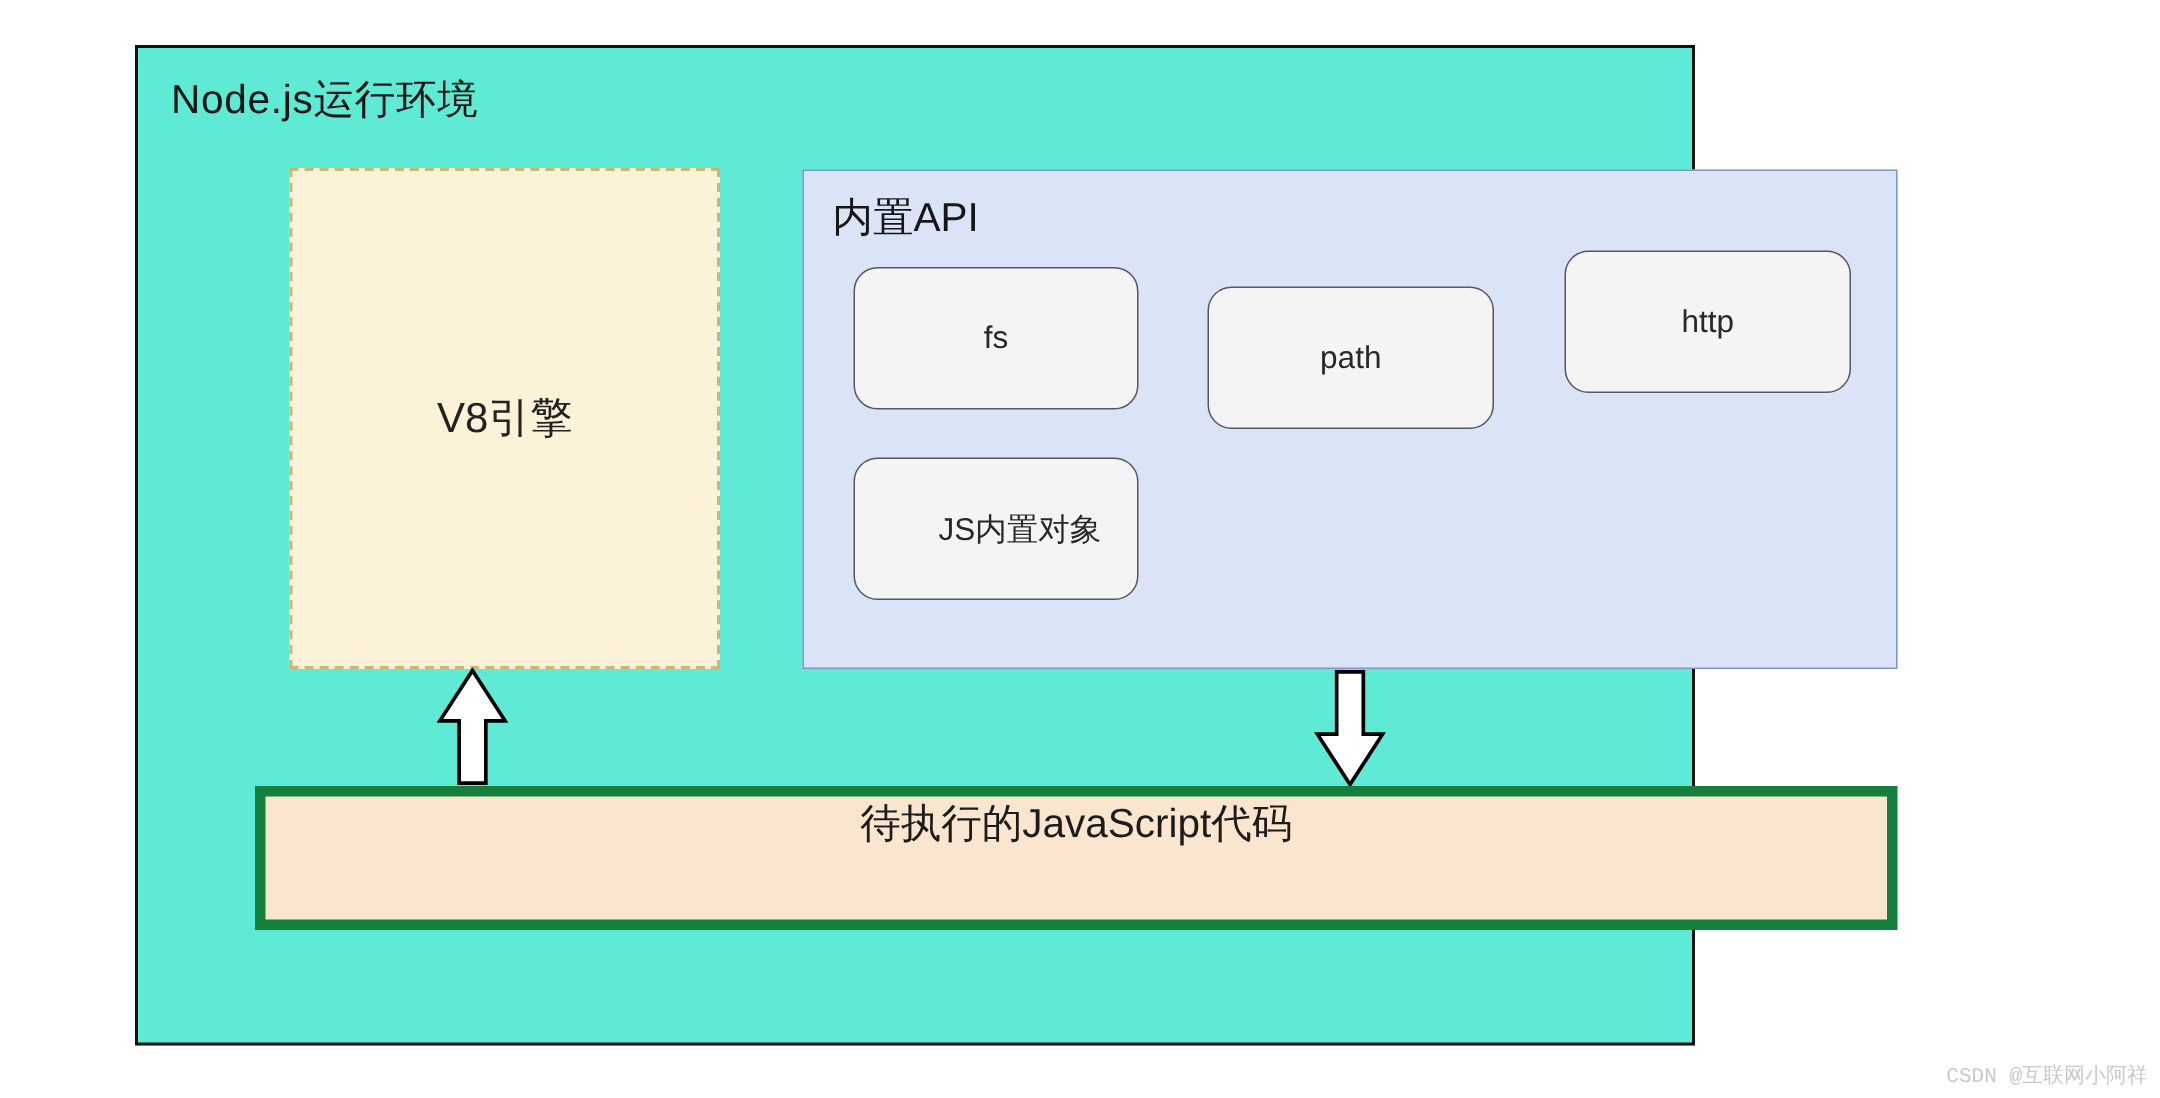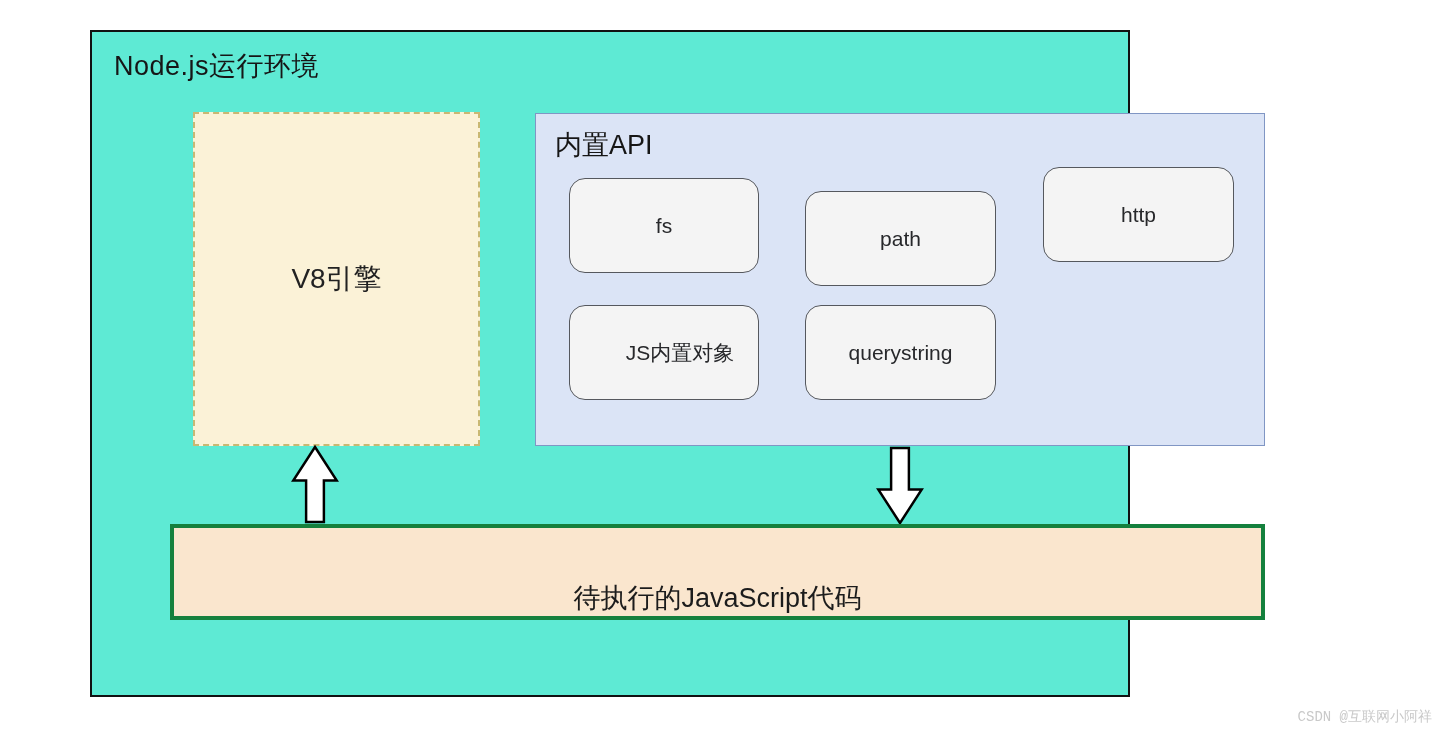--- a/index.html
+++ b/index.html
@@ -62,22 +62,22 @@
     border-radius: 16px;
     display: flex; align-items: center; justify-content: center;
     font-size: 21px;
     color: #27282b;
   }
   .js-code-box {
     position: absolute;
     left: 78px; top: 492px;           
     width: 1095px; height: 96px;
     background: #fae6ce;
-    border: 4px solid #15803d;
-    display: flex; align-items: flex-end; justify-content: center;
+    border: 7px solid #15803d;
+    display: flex; align-items: flex-start; justify-content: center;
   }
   .js-code-label {
     font-size: 27px;
     color: #1c1c1c;
   }
   .arrow {
     position: absolute;
     width: 48px; height: 79px;
   }
   .arrow-up   { left: 199px; top: 413px; }   
@@ -103,21 +103,20 @@
       <span class="v8-label">V8引擎</span>
     </div>
 
     <div class="api-box">
       <div class="api-title">内置API</div>
 
       <div class="module-box" style="left:33px;  top:64px;">fs</div>
       <div class="module-box" style="left:269px; top:64px; width:191px;margin-top:13px;">path</div>
       <div class="module-box" style="left:507px; top:53px; width:191px;">http</div>
       <div class="module-box" style="left:33px;  top:191px;padding-left:32px;">JS内置对象</div>
-      <div class="module-box" style="left:269px; top:191px; width:191px;">querystring</div>
     </div>
 
     <svg class="arrow arrow-up" viewBox="0 0 48 80" xmlns="http://www.w3.org/2000/svg">
       <polygon points="24,2 46,36 33,36 33,78 15,78 15,36 2,36" fill="#ffffff" stroke="#000000" stroke-width="2.5" stroke-linejoin="miter"></polygon>
     </svg>
 
     <svg class="arrow arrow-down" viewBox="0 0 48 80" xmlns="http://www.w3.org/2000/svg">
       <polygon points="24,78 2,44 15,44 15,2 33,2 33,44 46,44" fill="#ffffff" stroke="#000000" stroke-width="2.5" stroke-linejoin="miter"></polygon>
     </svg>
 

